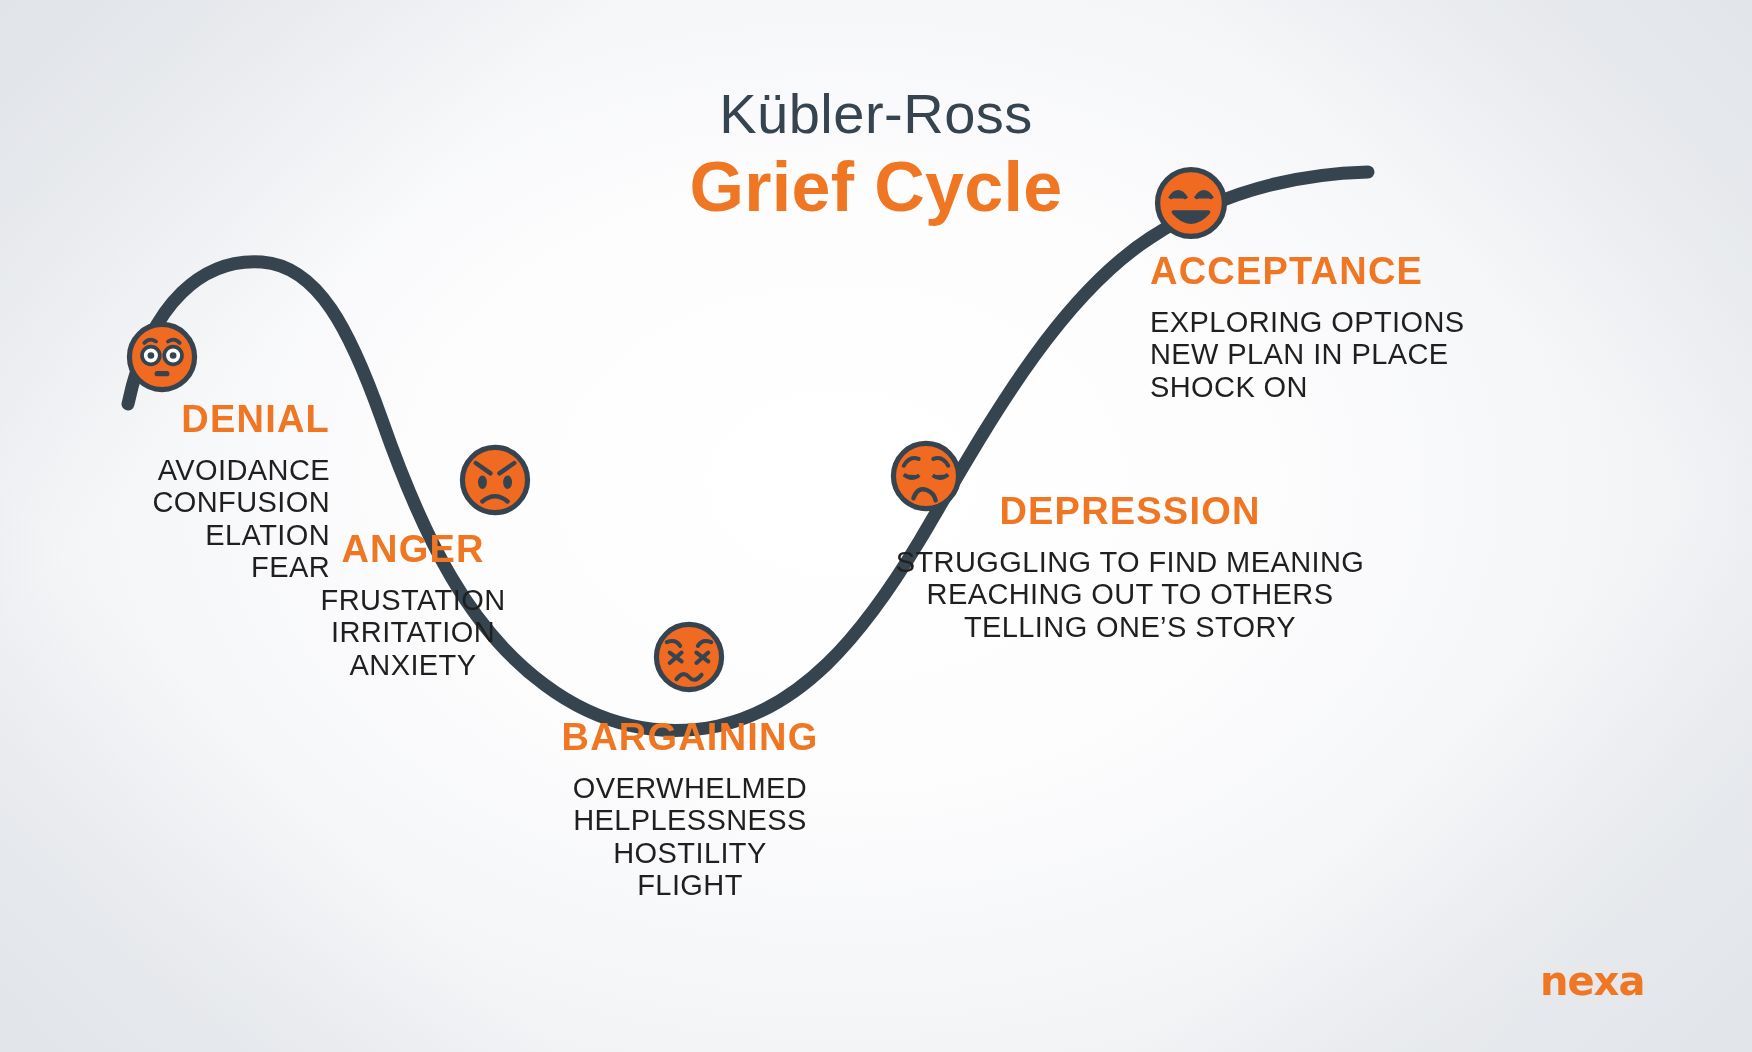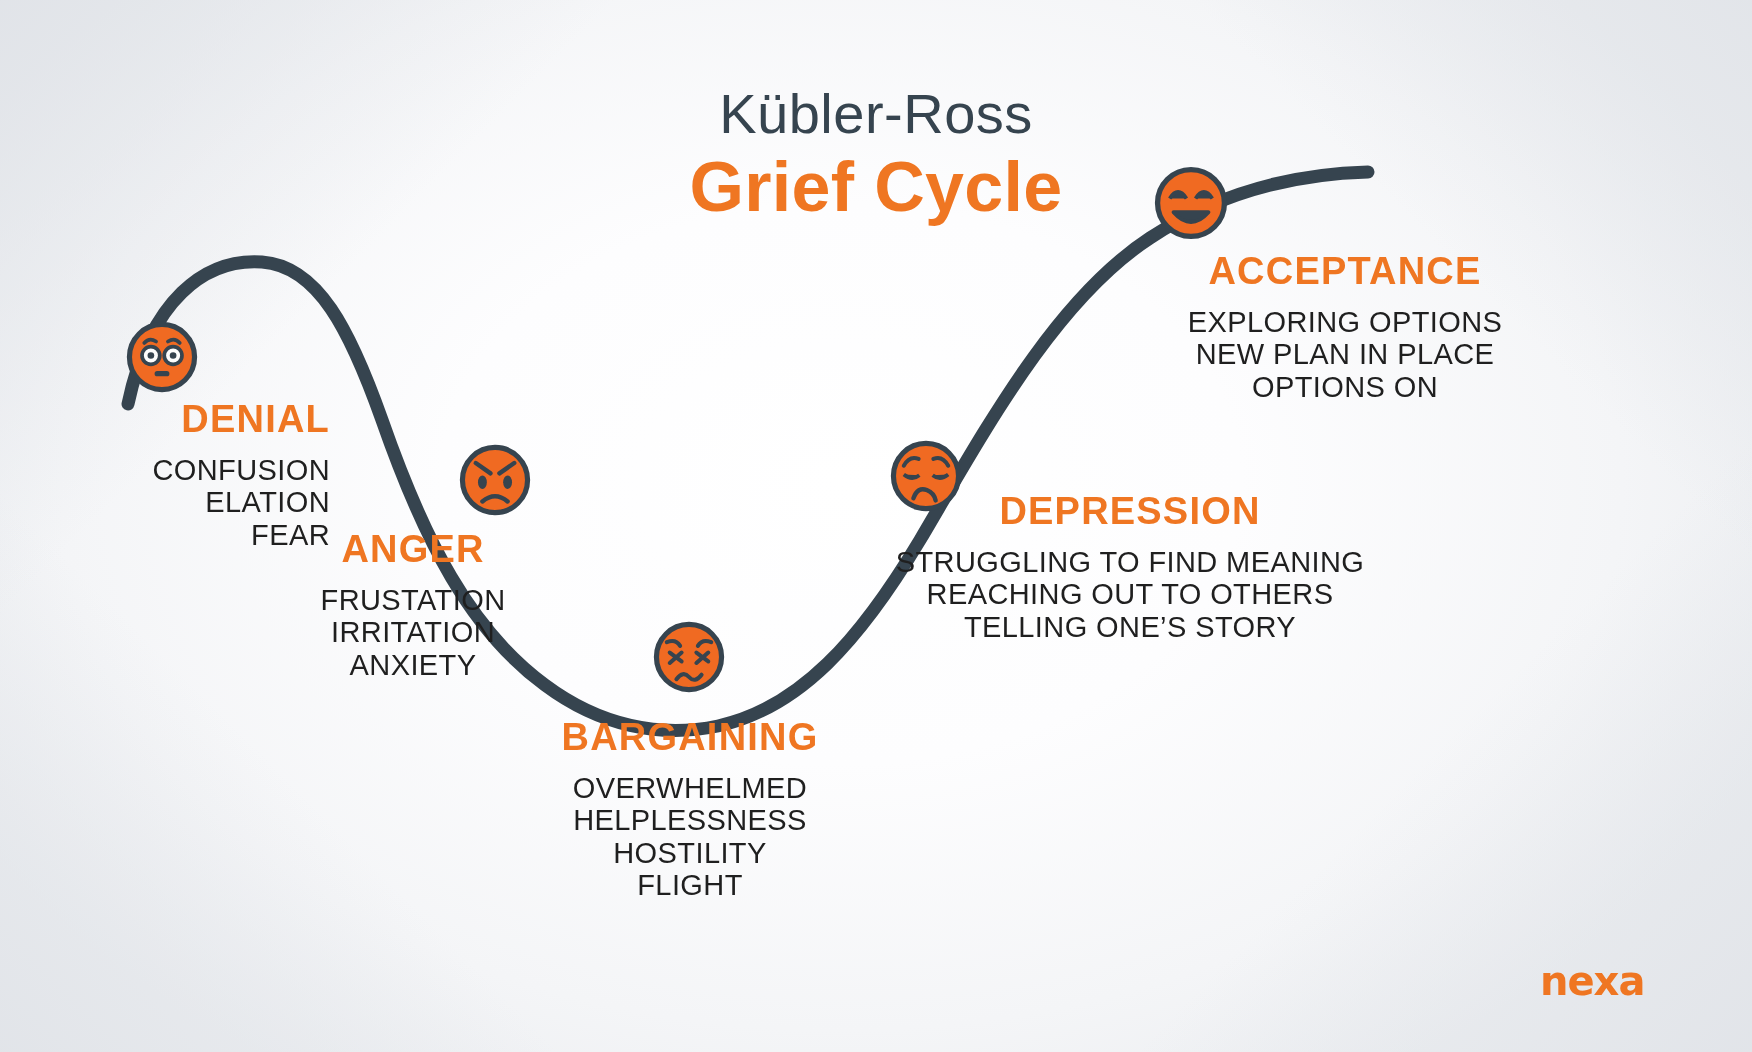--- a/index.html
+++ b/index.html
@@ -164,20 +164,21 @@
   <svg class="face" style="left:1153px; top:165px;" width="76" height="76" viewBox="0 0 100 100">
     <circle cx="50" cy="50" r="44" fill="#f06a22" stroke="#36444f" stroke-width="7"></circle>
     <path d="M22 44 q11 -17 22 0" fill="#36444f" stroke="#36444f" stroke-width="5" stroke-linejoin="round"></path>
     <path d="M56 44 q11 -17 22 0" fill="#36444f" stroke="#36444f" stroke-width="5" stroke-linejoin="round"></path>
     <path d="M27 62 q23 26 46 0 z" fill="#36444f" stroke="#36444f" stroke-width="5" stroke-linejoin="round"></path>
   </svg>
 
   <div class="stage-block" style="left:20px; top:400px; width:310px; text-align:right;">
     <div class="stage-heading">DENIAL</div>
     <div class="stage-items">
+      <div>AVOIDANCE</div>
       <div>CONFUSION</div>
       <div>ELATION</div>
       <div>FEAR</div>
     </div>
   </div>
 
   <div class="stage-block" style="left:258px; top:530px; width:310px; text-align:center;">
     <div class="stage-heading">ANGER</div>
     <div class="stage-items">
       <div>FRUSTATION</div>
@@ -198,24 +199,24 @@
 
   <div class="stage-block" style="left:880px; top:492px; width:500px; text-align:center;">
     <div class="stage-heading">DEPRESSION</div>
     <div class="stage-items">
       <div>STRUGGLING TO FIND MEANING</div>
       <div>REACHING OUT TO OTHERS</div>
       <div>TELLING ONE’S STORY</div>
     </div>
   </div>
 
-  <div class="stage-block" style="left:1150px; top:252px; width:390px; text-align:center;">
+  <div class="stage-block" style="left:1150px; top:252px; width:390px; ">
     <div class="stage-heading">ACCEPTANCE</div>
     <div class="stage-items">
       <div>EXPLORING OPTIONS</div>
       <div>NEW PLAN IN PLACE</div>
-      <div>OPTIONS ON</div>
+      <div>SHOCK ON</div>
     </div>
   </div>
 
   <div class="logo">nexa</div>
 
 </div>
 
 </body></html>

